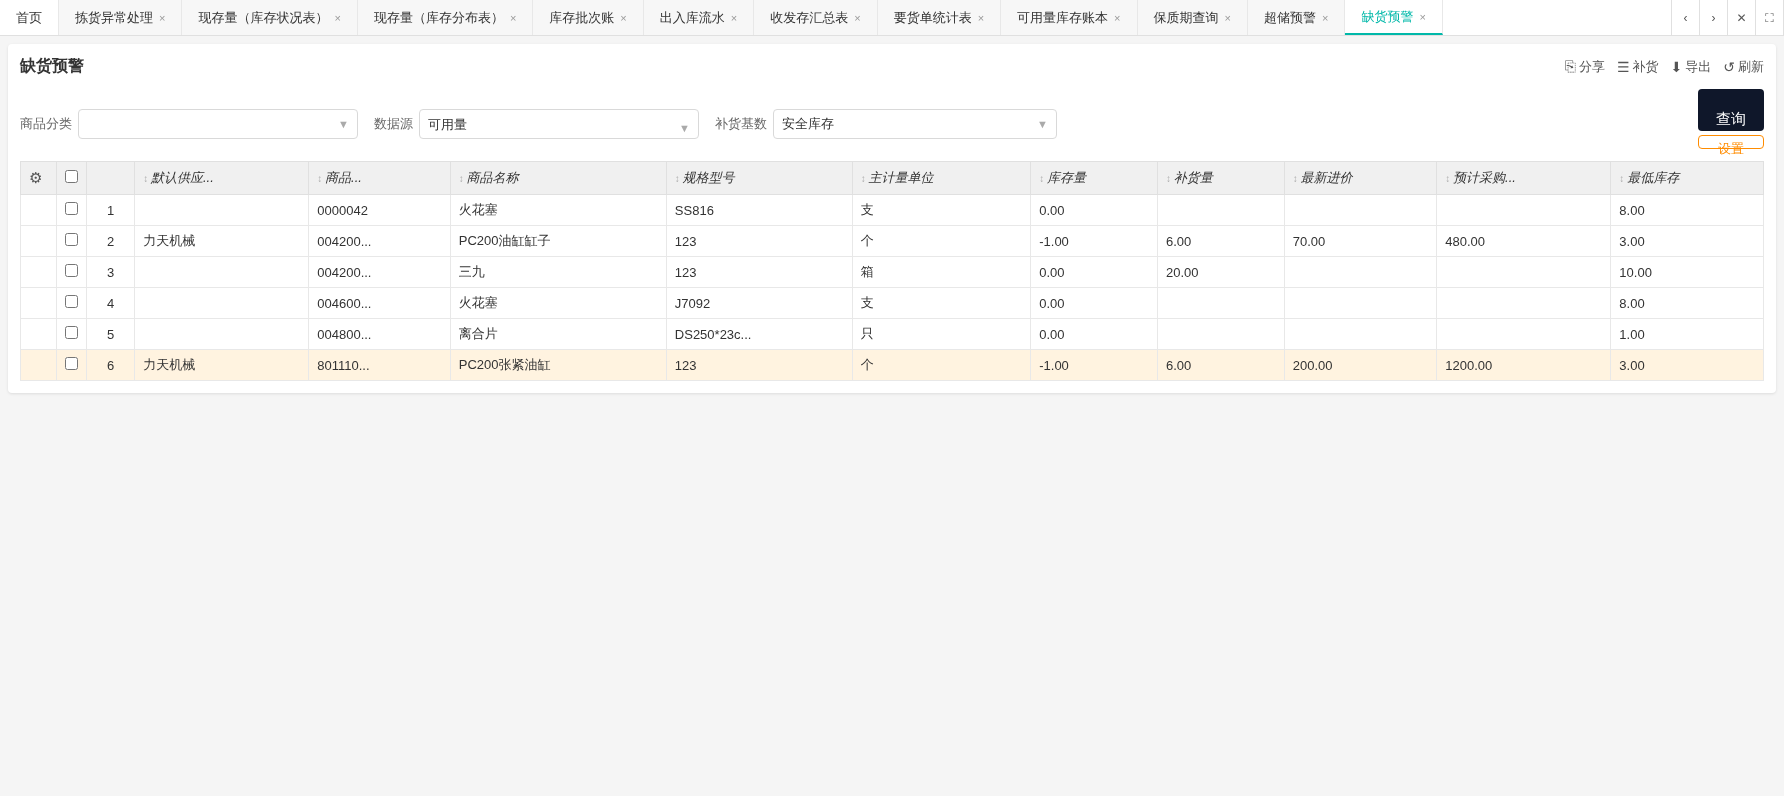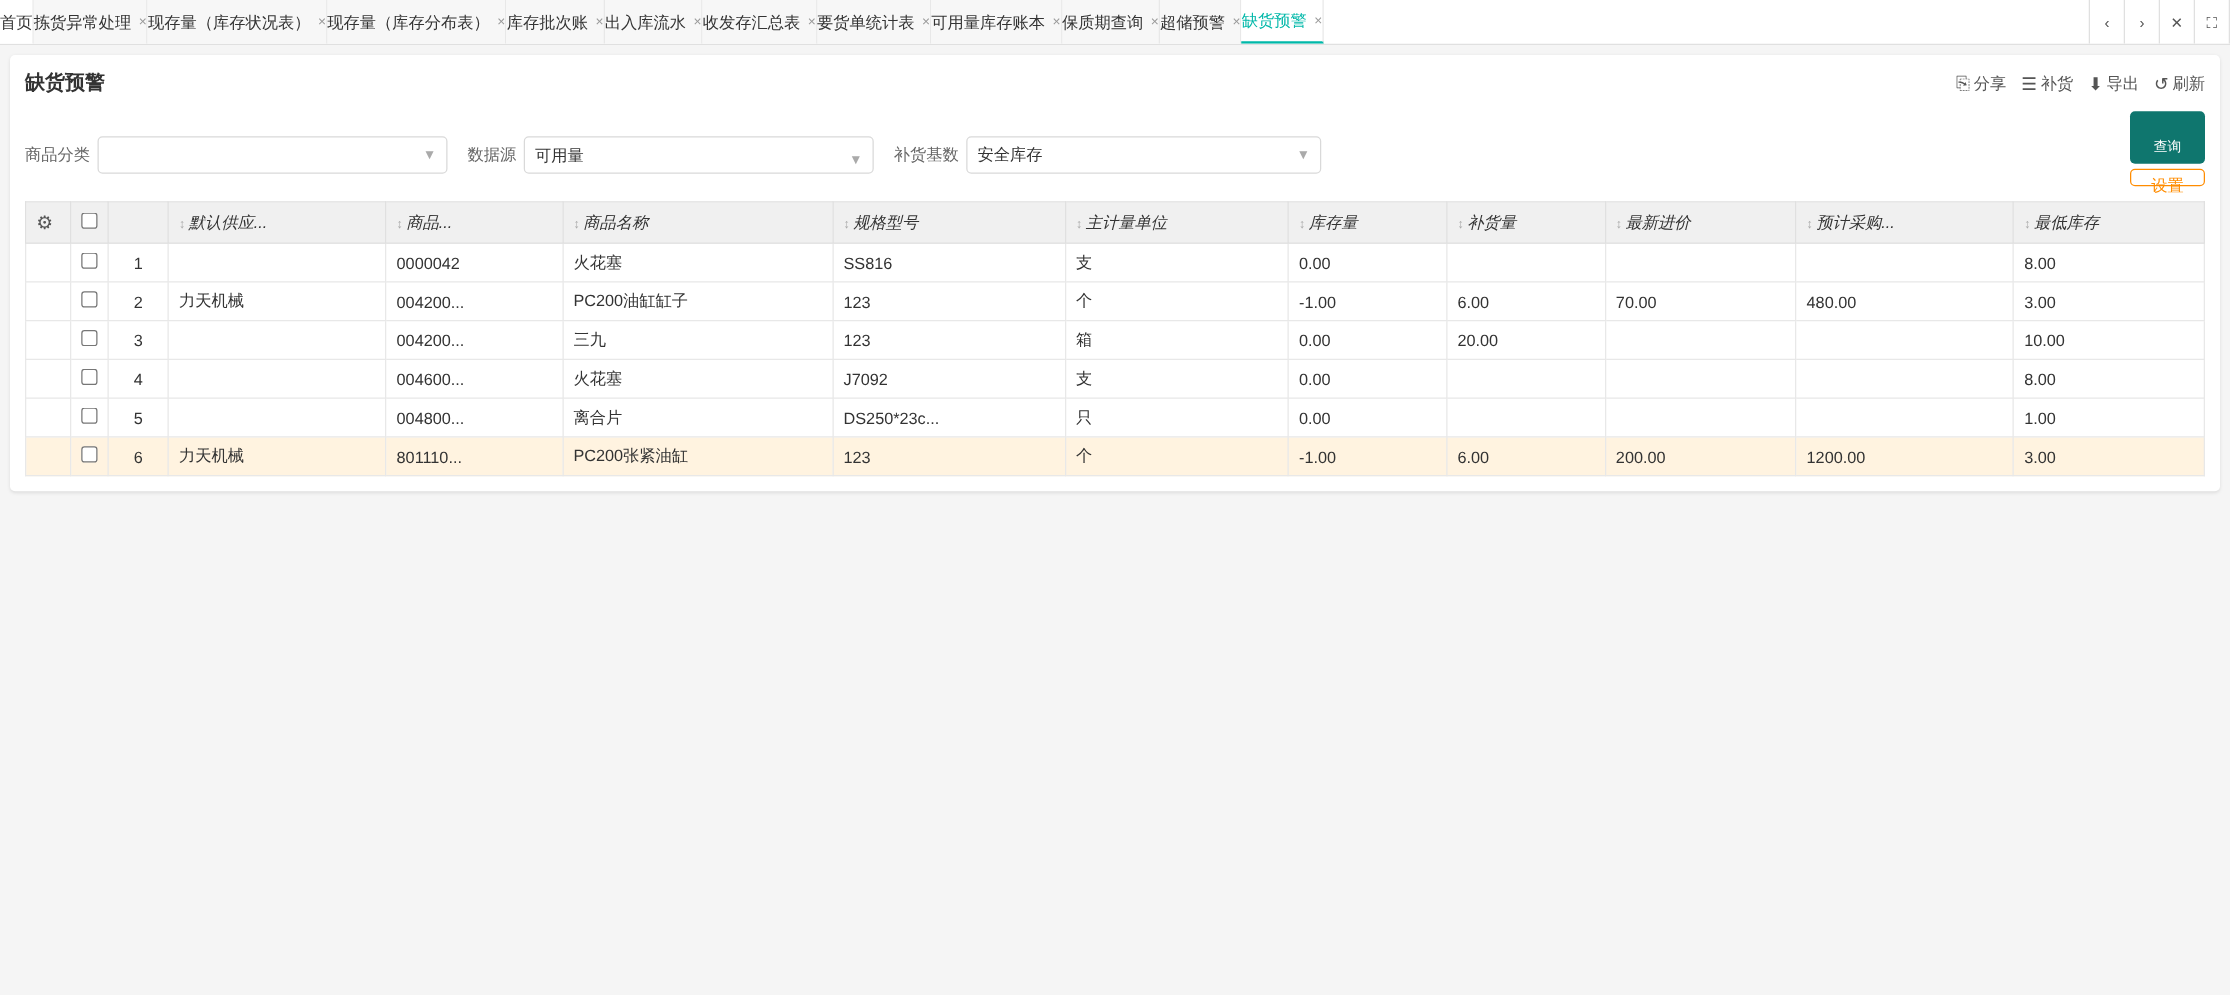--- a/index.html
+++ b/index.html
@@ -10,21 +10,21 @@
       display: flex;
       align-items: center;
       background: #fff;
       border-bottom: 1px solid #e0e0e0;
       height: 36px;
       overflow: hidden;
     }
     .tab-item {
       display: flex;
       align-items: center;
-      padding: 0 0;
+      padding: 0 16px;
       height: 100%;
       white-space: nowrap;
       cursor: pointer;
       border-right: 1px solid #e8e8e8;
       color: #333;
       font-size: 13px;
       background: #f7f7f7;
       gap: 4px;
     }
     .tab-item:first-child {
@@ -123,27 +123,27 @@
       gap: 8px;
     }
     .filter-select .arrow {
       color: #aaa;
       font-size: 11px;
     }
     .filter-value {
       color: #333;
     }
     .btn-query {
-      background: #0f766e;
+      background: #0f172a;
       color: #fff;
       border: none;
       border-radius: 4px;
       padding: 21px 18px;
       cursor: pointer;
-      font-size: 11px;
+      font-size: 15px;
       height: 30px;
     }
     .btn-settings {
       background: #fff;
       color: #ff8c00;
       border: 1px solid #ff8c00;
       border-radius: 4px;
       padding: 4px 16px;
       cursor: pointer;
       font-size: 13px;

